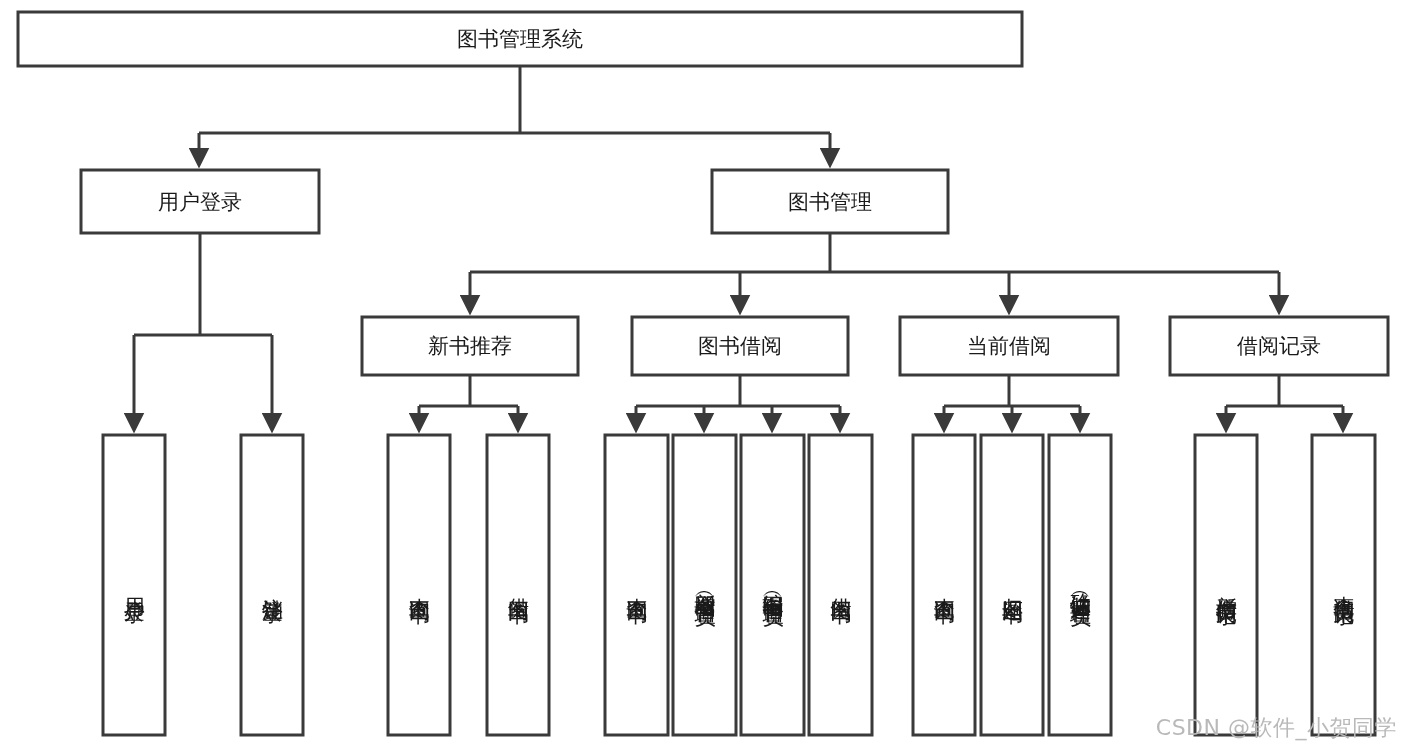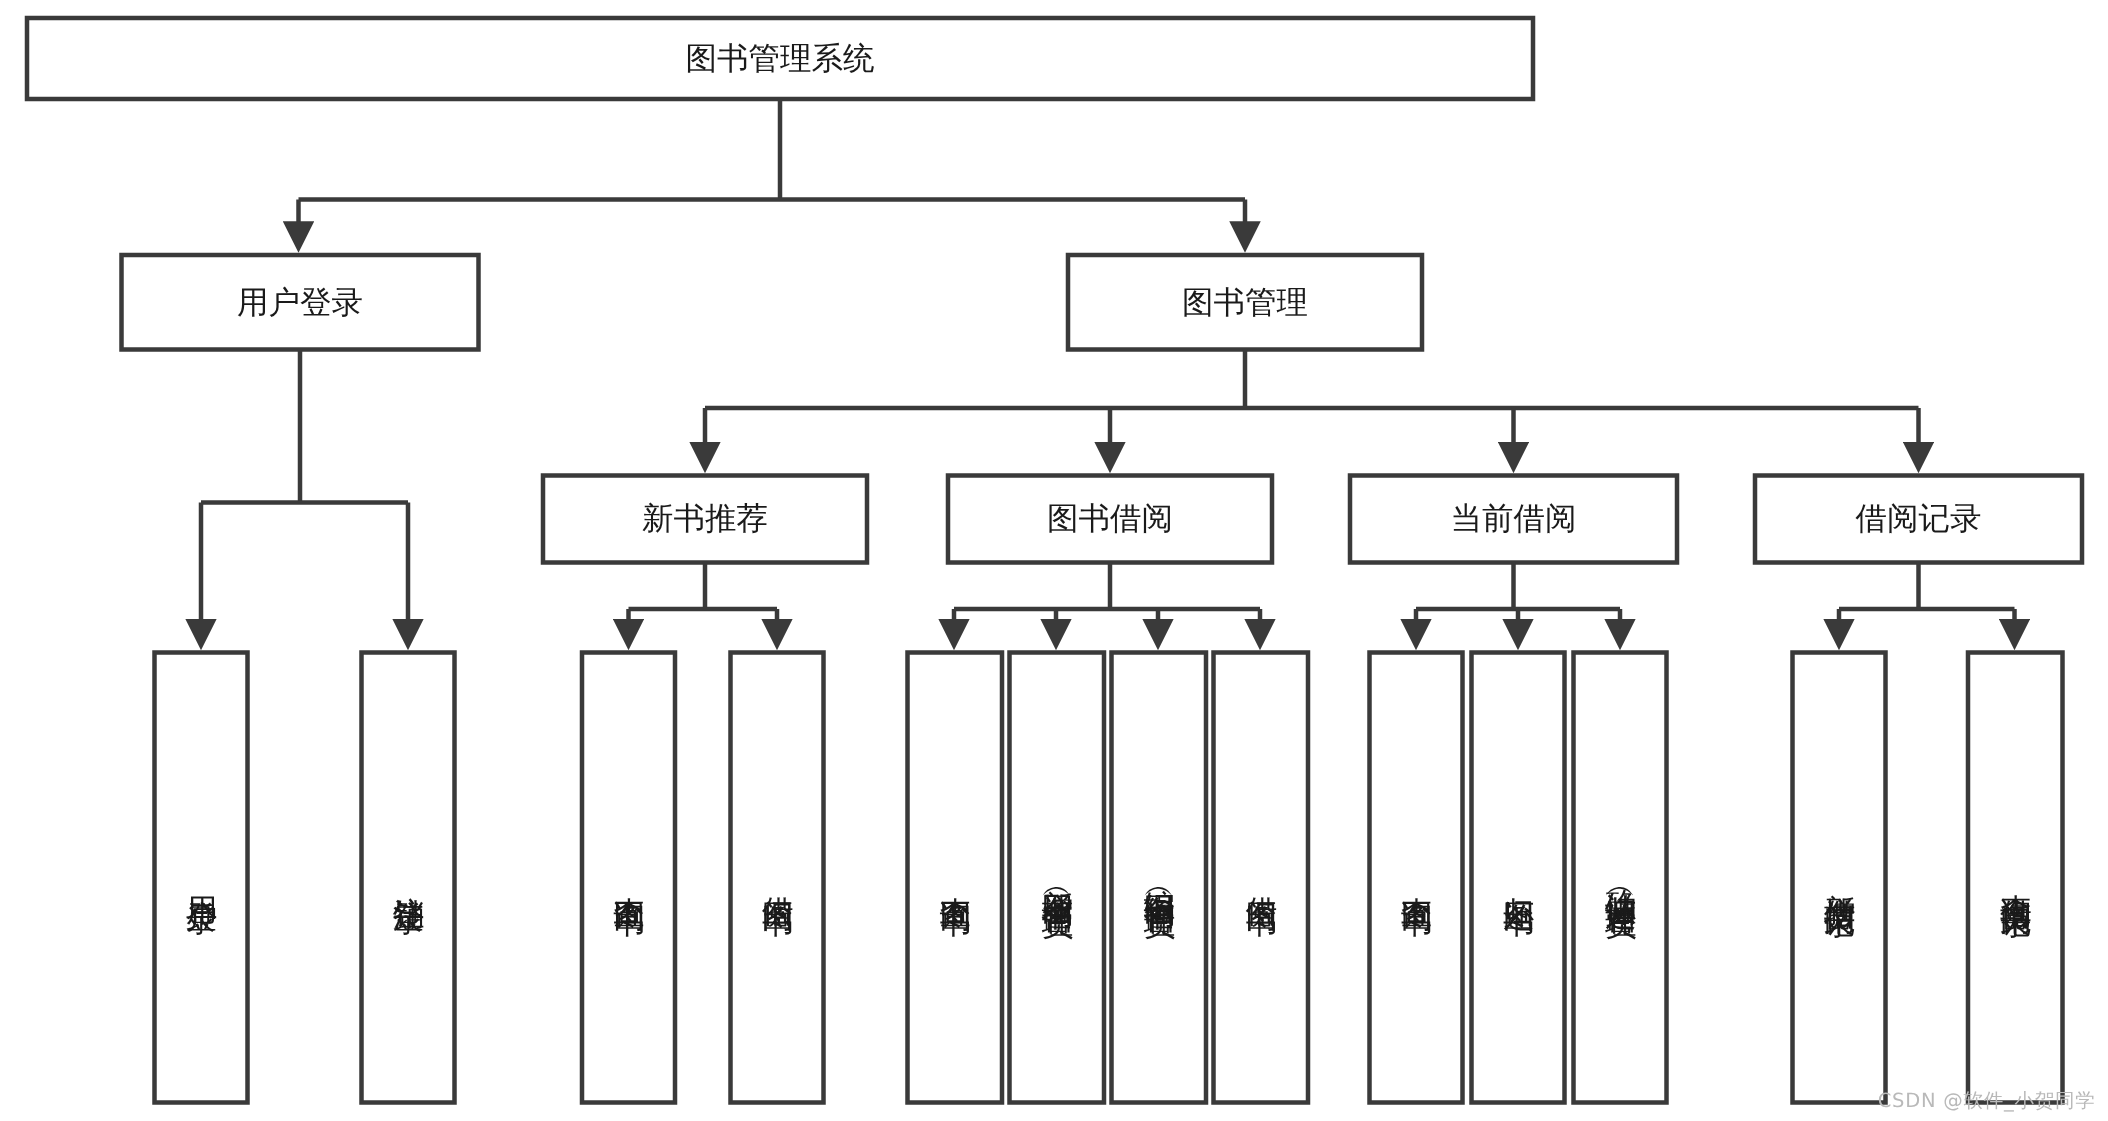--- a/index.html
+++ b/index.html
@@ -62,21 +62,21 @@
     justify-content: center;
     text-align: center;
     white-space: nowrap;
     pointer-events: none;
   }
   .watermark {
     position: absolute;
     right: 8px;
     bottom: 4px;
     font-family: "DejaVu Sans", "Liberation Sans", sans-serif;
-    font-size: 13px;
+    font-size: 22px;
     color: #b9b9b9;
     letter-spacing: 0.5px;
     white-space: nowrap;
   }
 </style>
 </head>
 <body>
 
 <div id="diagram-root">
 

